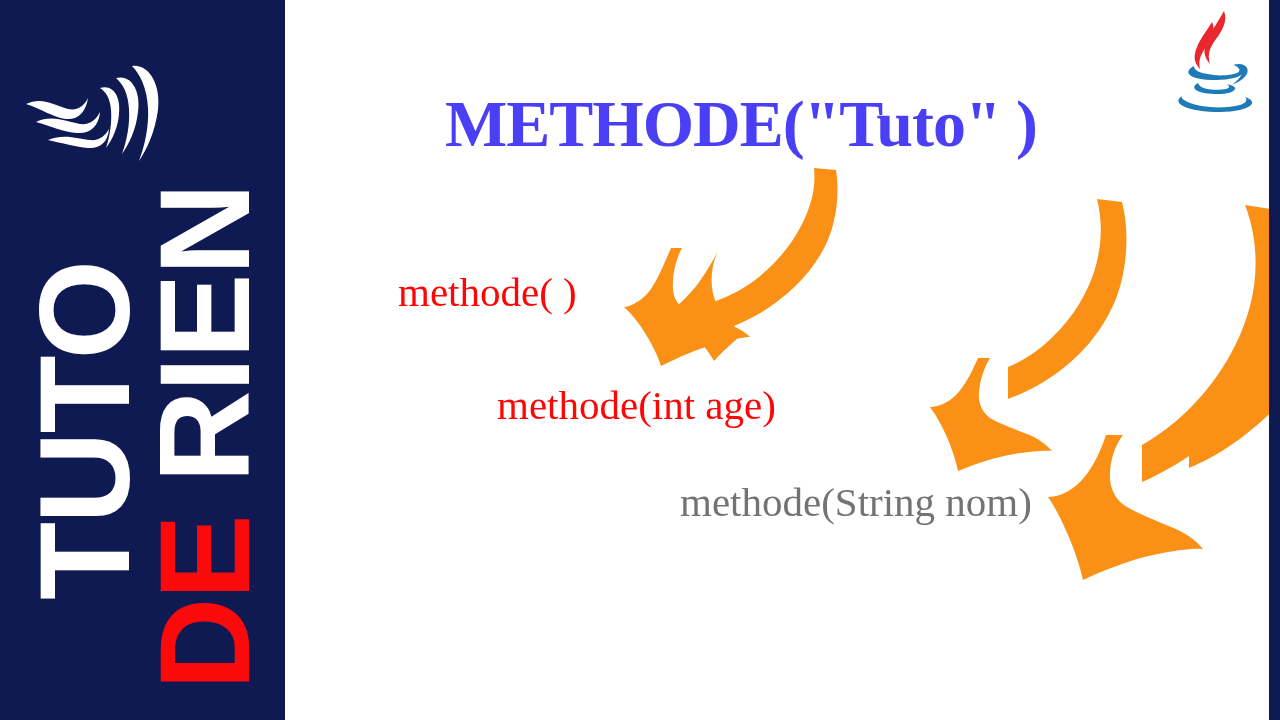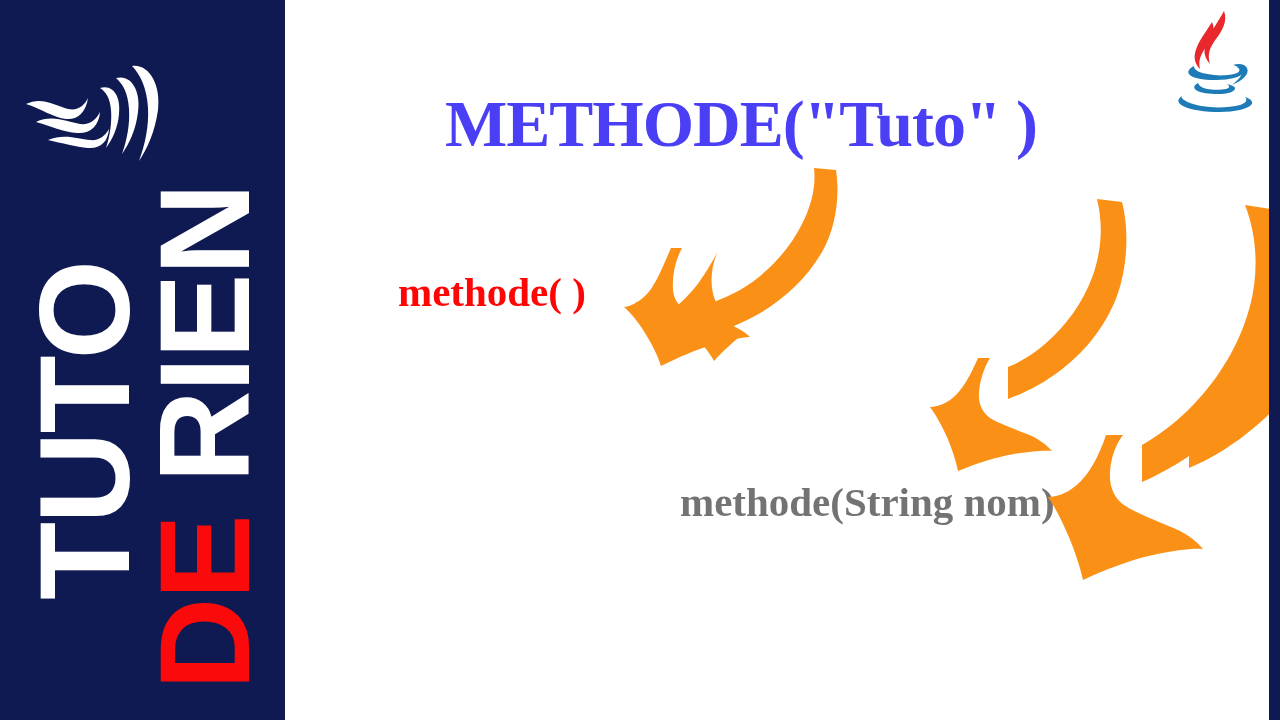--- a/index.html
+++ b/index.html
@@ -103,21 +103,21 @@
     font-weight: 700;
     font-size: 66px;
     letter-spacing: -1px;
     color: #4A3FF5;
     white-space: nowrap;
   }
 
   .sig {
     position: absolute;
     font-family: "Liberation Serif", serif;
-    font-weight: 700;
+    font-weight: 400;
     white-space: nowrap;
   }
   .sig-1 {
     left: 113px;
     top: 268px;
     font-size: 41px;
     color: #FF0505;
   }
   .sig-2 {
     left: 212px;
@@ -176,20 +176,21 @@
     </div>
 
   </div>
 
   <div class="canvas">
 
     <div class="title">METHODE("Tuto" )</div>
 
     <div class="sig sig-1">methode( )</div>
 
+    <div class="sig sig-2">methode(int age)</div>
 
     <div class="sig sig-3">methode(String nom)</div>
 
     <svg class="arrows" viewBox="0 0 984 720">
       <g fill="#FA9016">
 
         <g>
           <path d="M529 168
                    C531 186, 527 205, 516 226
                    C503 251, 482 274, 455 290

